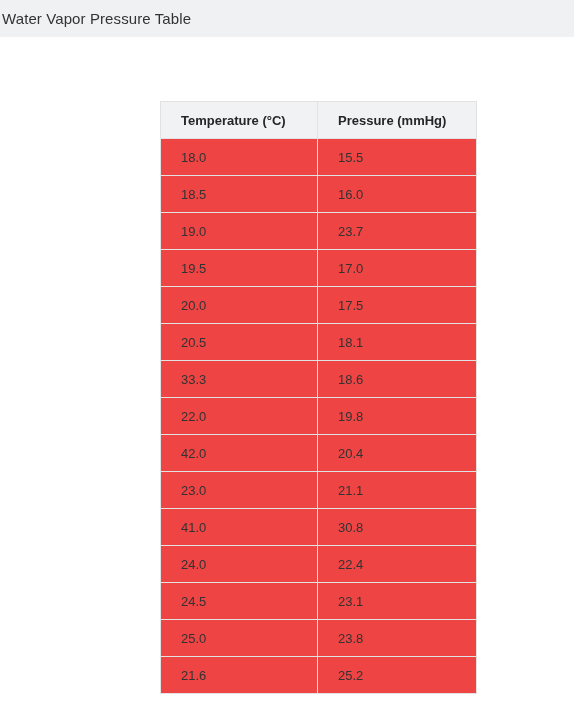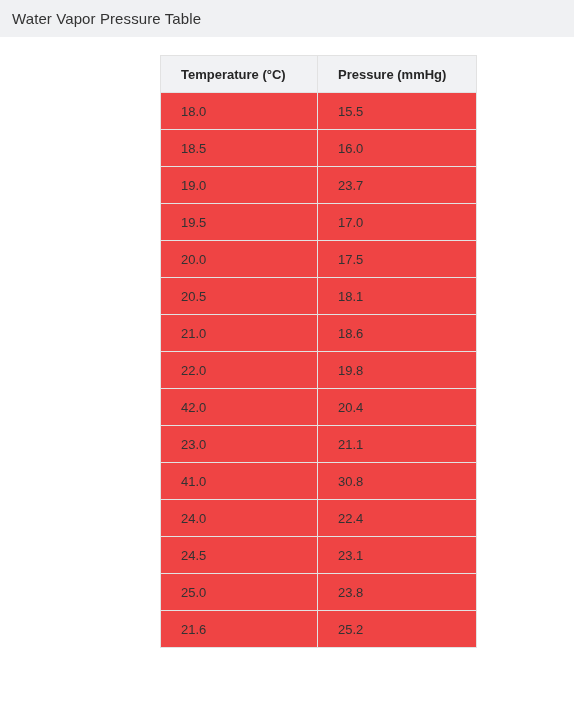--- a/index.html
+++ b/index.html
@@ -14,21 +14,21 @@
     overflow: hidden;
   }
 
   
   .titlebar {
     height: 37px;
     background: #f0f1f3;
     display: flex;
     align-items: center;
     box-sizing: border-box;
-    padding-left: 12px;
+    padding-left: 2px;
   }
   .titlebar-text {
     font-size: 15px;
     color: #333333;
     font-weight: 400;
     letter-spacing: 0.1px;
     white-space: nowrap;
   }
 
   
@@ -37,20 +37,21 @@
   }
   .table-wrap {
     margin-left: 160px;
     width: 316px;
   }
   table.data-table {
     border-collapse: collapse;
     width: 316px;
     table-layout: fixed;
     border: 1px solid #e2e2e2;
+    margin-top: 46px;
   }
   table.data-table th,
   table.data-table td {
     height: 37px;
     box-sizing: border-box;
     padding: 0 20px;
     text-align: left;
     vertical-align: middle;
     border: 1px solid #e2e2e2;
     font-size: 13px;
@@ -108,21 +109,21 @@
           </tr>
           <tr>
             <td>20.0</td>
             <td>17.5</td>
           </tr>
           <tr>
             <td>20.5</td>
             <td>18.1</td>
           </tr>
           <tr>
-            <td>21.0</td>
+            <td>33.3</td>
             <td>18.6</td>
           </tr>
           <tr>
             <td>22.0</td>
             <td>19.8</td>
           </tr>
           <tr>
             <td>42.0</td>
             <td>20.4</td>
           </tr>

